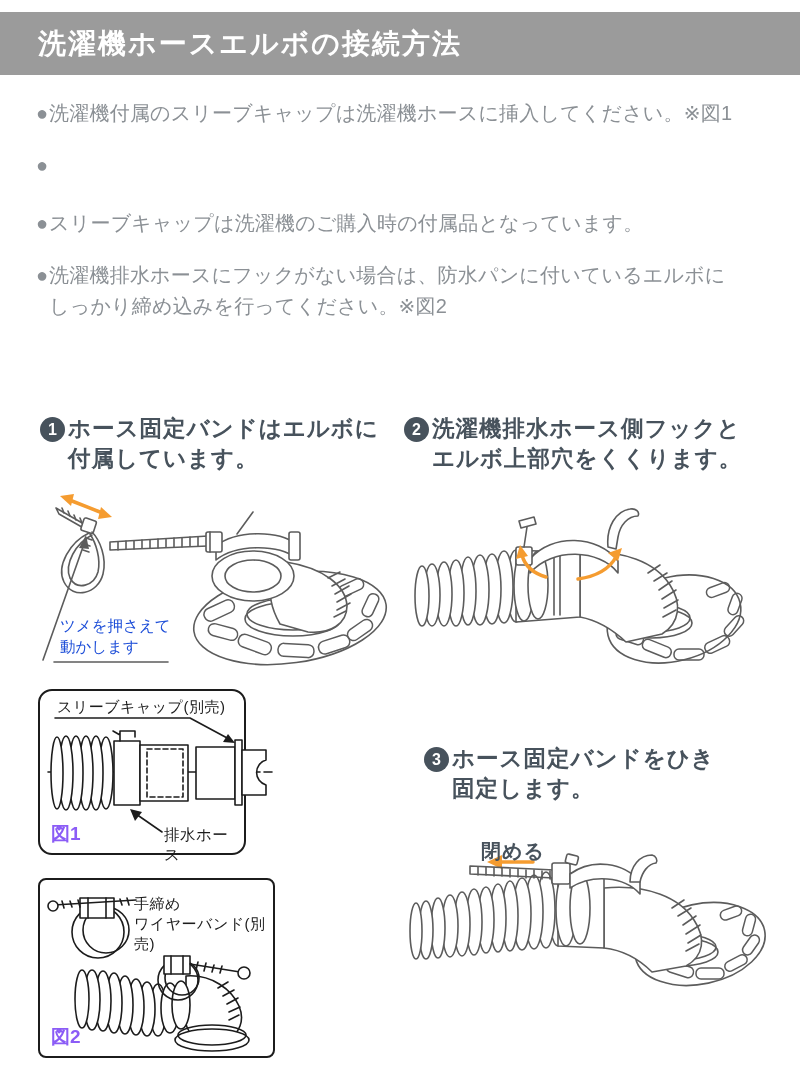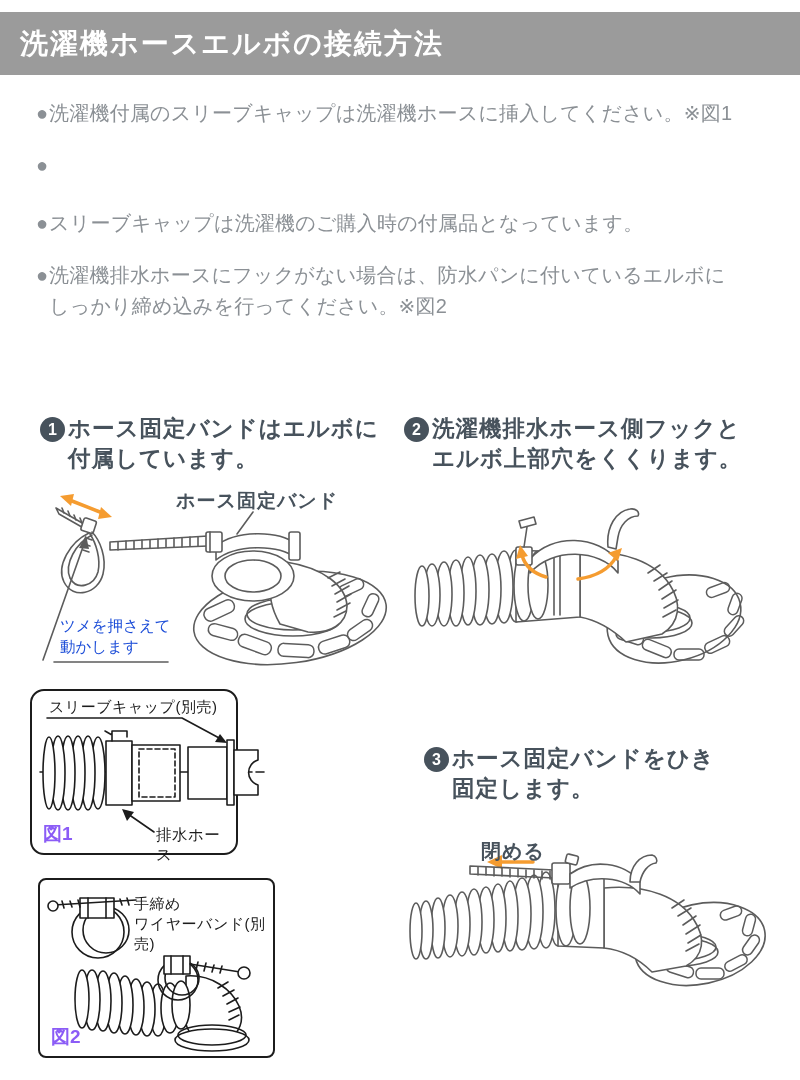--- a/index.html
+++ b/index.html
@@ -3,21 +3,21 @@
 <meta charset="utf-8">
 <style>
   html,body{margin:0;padding:0;background:#fff;}
   .page{
     position:relative;width:800px;height:1080px;background:#ffffff;overflow:hidden;
     font-family:"Liberation Sans","DejaVu Sans",sans-serif;
   }
   
   .header-bar{
     position:absolute;left:0;top:12px;width:800px;height:63px;background:#9b9b9b;
-    display:flex;align-items:center;box-sizing:border-box;padding-left:20px;
+    display:flex;align-items:center;box-sizing:border-box;padding-left:38px;
   }
   .header-bar .title{
     color:#ffffff;font-size:28px;font-weight:bold;letter-spacing:2px;
   }
   
   .notes{position:absolute;left:36px;top:98px;width:745px;}
   .note{display:flex;color:#8b9095;font-size:20px;line-height:1.55;}
   .note .mark{flex:0 0 auto;margin-right:1px;}
   .note .txt{white-space:pre-line;letter-spacing:0.2px;}
   .note.n1{margin-bottom:21px;}
@@ -42,21 +42,21 @@
   .svg-label{position:absolute;color:#47525c;font-weight:bold;font-size:19px;letter-spacing:1px;white-space:pre-line;}
   #band-label{left:136px;top:2px;}
   #close-label{left:73px;top:8px;font-size:20px;}
   .small-note{
     position:absolute;left:20px;top:129px;color:#1d4ed8;font-size:15.5px;line-height:1.38;white-space:pre-line;
   }
   
   .figbox{
     position:absolute;border:2.5px solid #1c1c1c;border-radius:14px;background:#fff;box-sizing:border-box;
   }
-  #fig1-box{left:30px;top:689px;width:208px;height:166px;}
+  #fig1-box{left:38px;top:689px;width:208px;height:166px;}
   #fig2-box{left:38px;top:878px;width:237px;height:180px;border-radius:8px;}
   .figbox svg{position:absolute;left:0;top:0;}
   .fig-anno{position:absolute;color:#1c1c1c;font-size:15px;letter-spacing:0.5px;white-space:pre-line;line-height:1.32;}
   #fig1-cap-label{left:17px;top:6px;}
   #fig1-hose-label{left:124px;top:134px;font-size:15.5px;}
   #fig2-band-label{left:94px;top:14px;}
   .fig-title{position:absolute;left:11px;bottom:6px;color:#8b5cf6;font-size:19px;font-weight:bold;}
   
   .ln{fill:none;stroke:#5c5c5c;stroke-width:1.6;stroke-linecap:round;stroke-linejoin:round;}
   .wh{fill:#ffffff;stroke:#5c5c5c;stroke-width:1.6;stroke-linejoin:round;}
@@ -159,21 +159,20 @@
         <polygon class="orgf" points="72,31 58,33 61,21"></polygon>
       </g>
 
       <line class="ln" x1="213" y1="26" x2="197" y2="48"></line>
       <g>
         <line class="ln" x1="3" y1="174" x2="44" y2="58"></line>
         <polygon points="46,49 39,62 49,63" fill="#5c5c5c"></polygon>
         <line class="ln" x1="14" y1="176" x2="128" y2="176"></line>
       </g>
     </svg>
-    <span class="svg-label" id="band-label">ホース固定バンド</span>
     <span class="small-note">ツメを押さえて
 動かします</span>
   </div>
 
   <div class="illus" id="illus2">
     <svg width="335" height="168" viewBox="0 0 335 168">
       <g>
         <ellipse class="wh" cx="262" cy="116" rx="68" ry="42" transform="rotate(-14 262 116)"></ellipse>
         <rect class="slot" x="200" y="108" width="26" height="11" rx="5" transform="rotate(-20 213 113)"></rect>
         <rect class="slot" x="204" y="128" width="28" height="11" rx="5" transform="rotate(18 218 133)"></rect>

